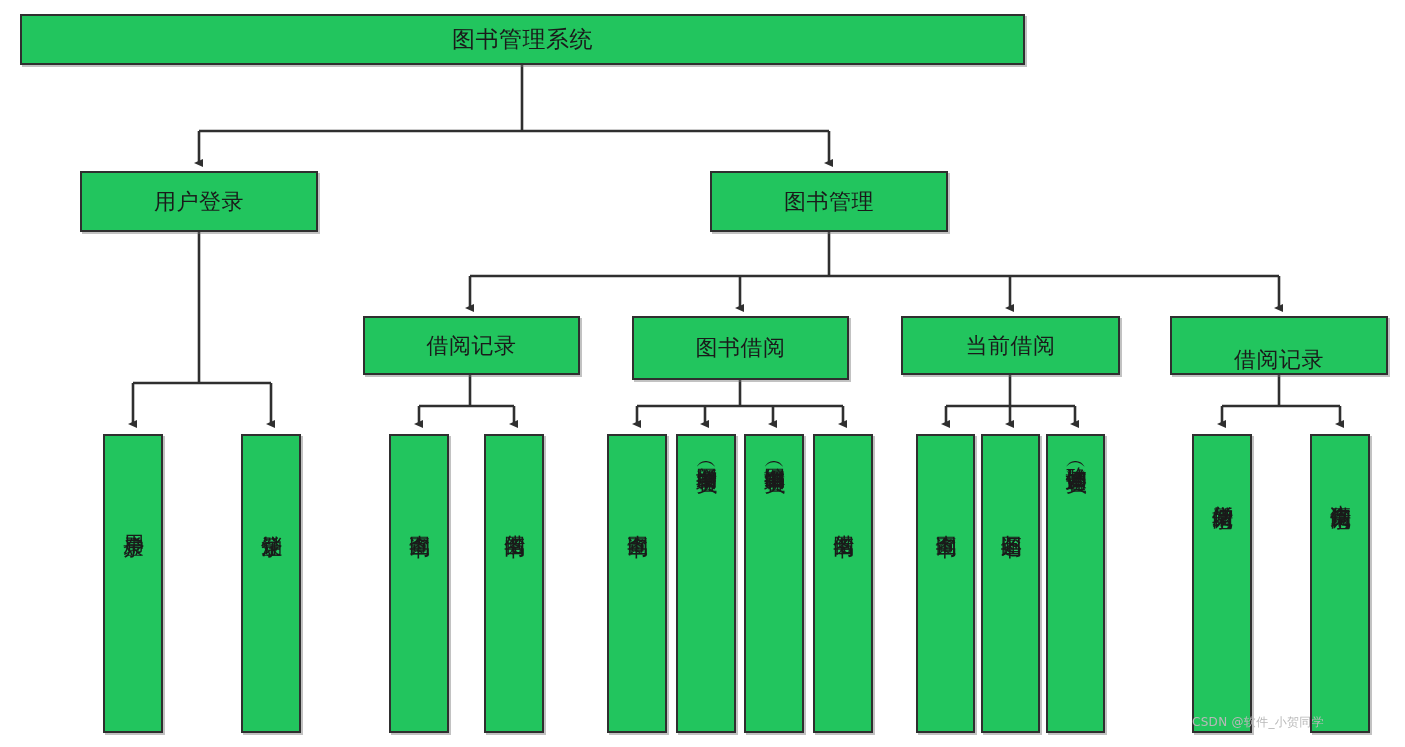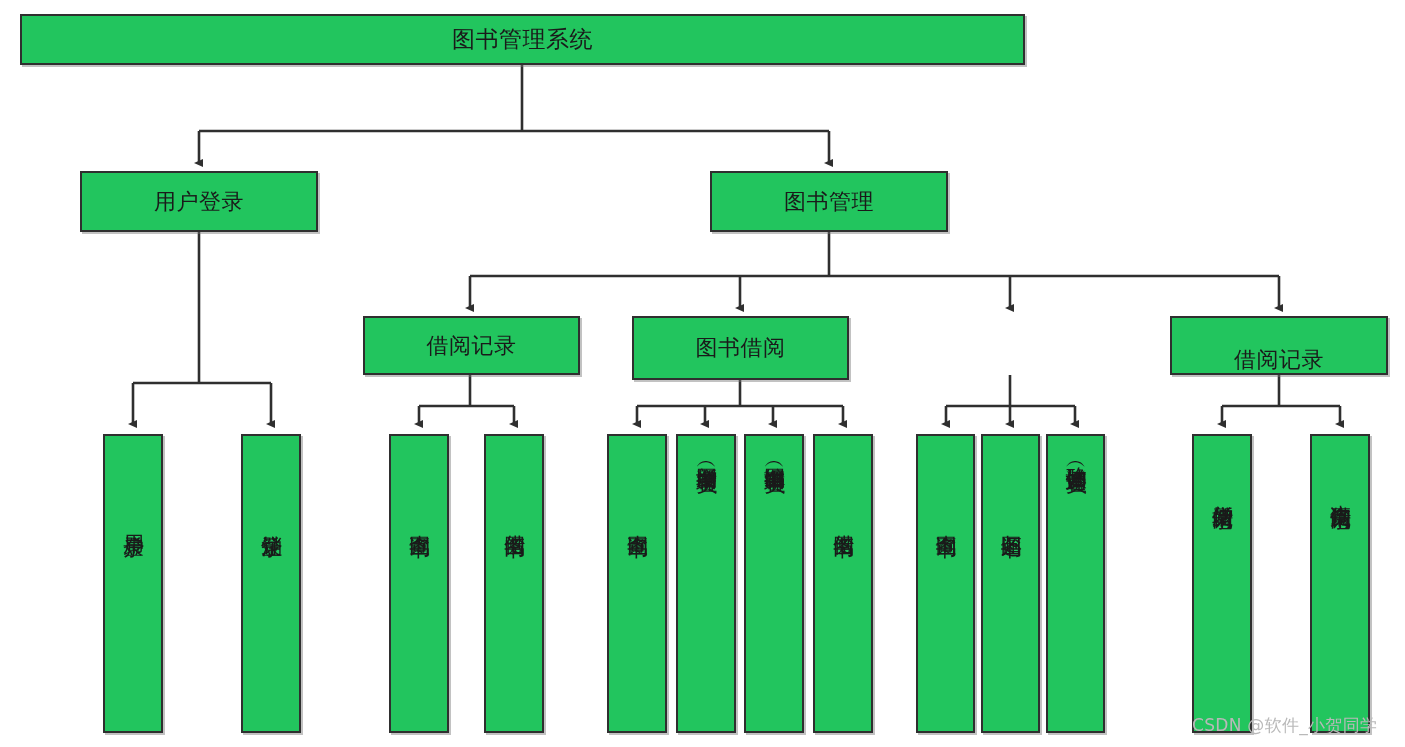--- a/index.html
+++ b/index.html
@@ -60,21 +60,21 @@
     writing-mode: vertical-rl;
     text-orientation: upright;
     font-size: 21px;
     line-height: 1.02;
     letter-spacing: 1px;
   }
   .watermark {
     position: absolute;
     left: 1192px;
     top: 714px;
-    font-size: 17px;
+    font-size: 12px;
     color: #b9b9b9;
     white-space: nowrap;
     letter-spacing: 0.3px;
   }
 </style>
 </head>
 <body>
 
 <div id="canvas">
 
@@ -138,20 +138,23 @@
   <div class="node h shadow" style="left:710px; top:171px; width:238px; height:61px;">
     <span class="lbl">图书管理</span>
   </div>
 
   <div class="node h shadow" style="left:363px; top:316px; width:217px; height:59px;">
     <span class="lbl">借阅记录</span>
   </div>
   <div class="node h shadow" style="left:632px; top:316px; width:217px; height:64px;">
     <span class="lbl">图书借阅</span>
   </div>
+  <div class="node h shadow" style="left:901px; top:316px; width:219px; height:59px;">
+    <span class="lbl">当前借阅</span>
+  </div>
   <div class="node h shadow" style="left:1170px; top:316px; width:218px; height:59px;align-items:flex-end;">
     <span class="lbl">借阅记录</span>
   </div>
 
   <div class="node v shadow" style="left:103px; top:434px; width:60px; height:299px; padding-top:82px;">
     <span class="lbl">用户登录</span>
   </div>
   <div class="node v shadow" style="left:241px; top:434px; width:60px; height:299px; padding-top:82px;">
     <span class="lbl">注销登录</span>
   </div>

